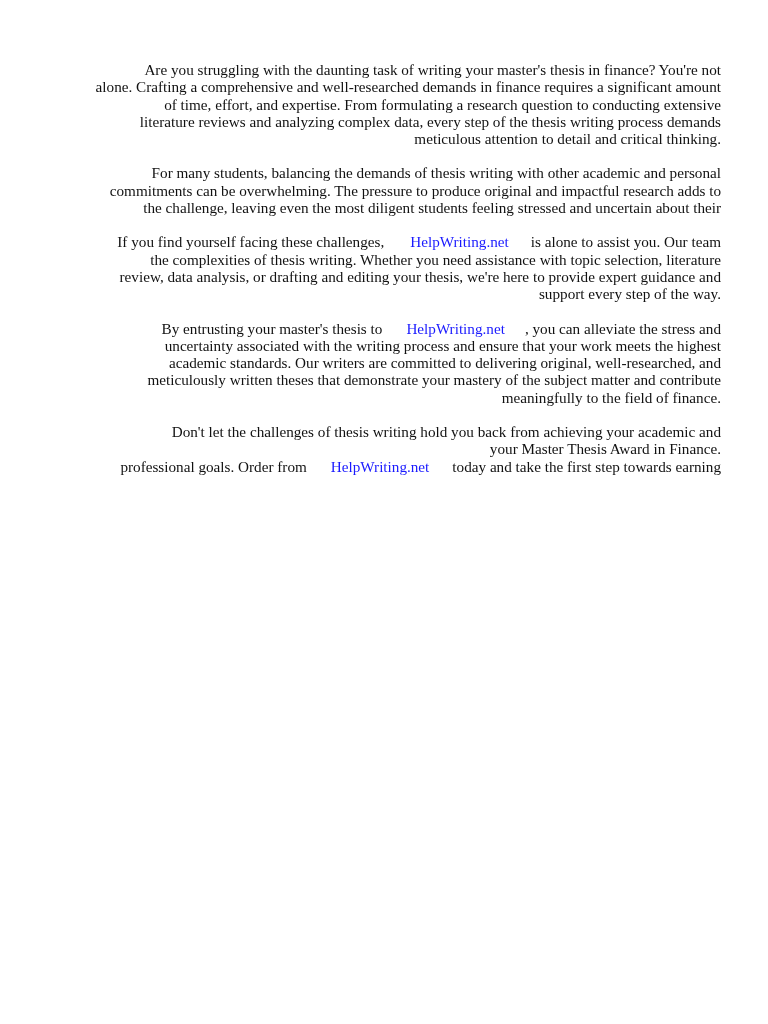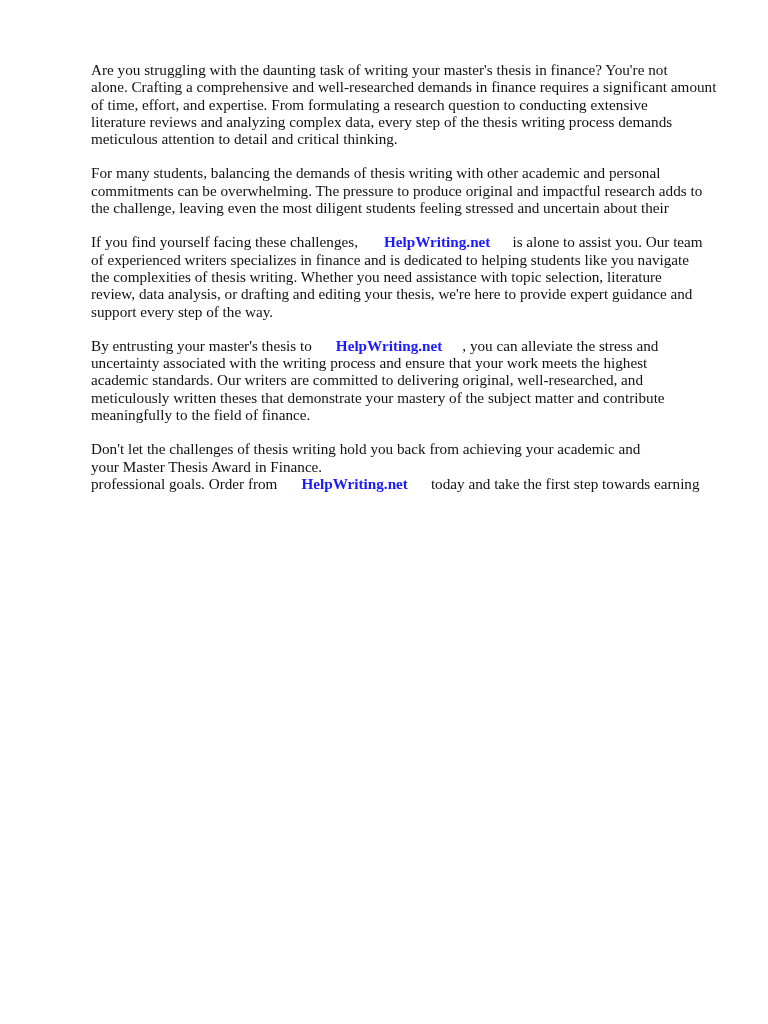--- a/index.html
+++ b/index.html
@@ -19,28 +19,29 @@
       top: 61px;
       width: 630px;
       font-family: "Liberation Serif", "DejaVu Serif", serif;
       font-size: 15.2px;
       line-height: 17.3px;
       color: #111111;
     }
     .para {
       margin: 0 0 17px 0;
       white-space: normal;
+      text-align: right;
     }
     .line {
       display: block;
       white-space: nowrap;
     }
     .link {
       color: #1a1aff;
-      font-weight: bold;
+      font-weight: normal;
       text-decoration: none;
       font-size: 15.2px;
     }
     .gap-l { display: inline-block; }
     .gap-r { display: inline-block; }
   </style>
 </head>
 <body>
 
 <div class="page">
@@ -54,21 +55,20 @@
   </p>
 
   <p class="para">
     <span class="line">For many students, balancing the demands of thesis writing with other academic and personal</span>
     <span class="line">commitments can be overwhelming. The pressure to produce original and impactful research adds to</span>
     <span class="line">the challenge, leaving even the most diligent students feeling stressed and uncertain about their</span>
   </p>
 
   <p class="para">
     <span class="line"><span>If you find yourself facing these challenges,</span><span class="gap-l" style="width:26px"></span><a class="link" href="#">HelpWriting.net</a><span class="gap-r" style="width:22px"></span><span>is alone to assist you. Our team</span></span>
-    <span class="line">of experienced writers specializes in finance and is dedicated to helping students like you navigate</span>
     <span class="line">the complexities of thesis writing. Whether you need assistance with topic selection, literature</span>
     <span class="line">review, data analysis, or drafting and editing your thesis, we're here to provide expert guidance and</span>
     <span class="line">support every step of the way.</span>
   </p>
 
   <p class="para">
     <span class="line"><span>By entrusting your master's thesis to</span><span class="gap-l" style="width:24px"></span><a class="link" href="#">HelpWriting.net</a><span class="gap-r" style="width:20px"></span><span>, you can alleviate the stress and</span></span>
     <span class="line">uncertainty associated with the writing process and ensure that your work meets the highest</span>
     <span class="line">academic standards. Our writers are committed to delivering original, well-researched, and</span>
     <span class="line">meticulously written theses that demonstrate your mastery of the subject matter and contribute</span>

